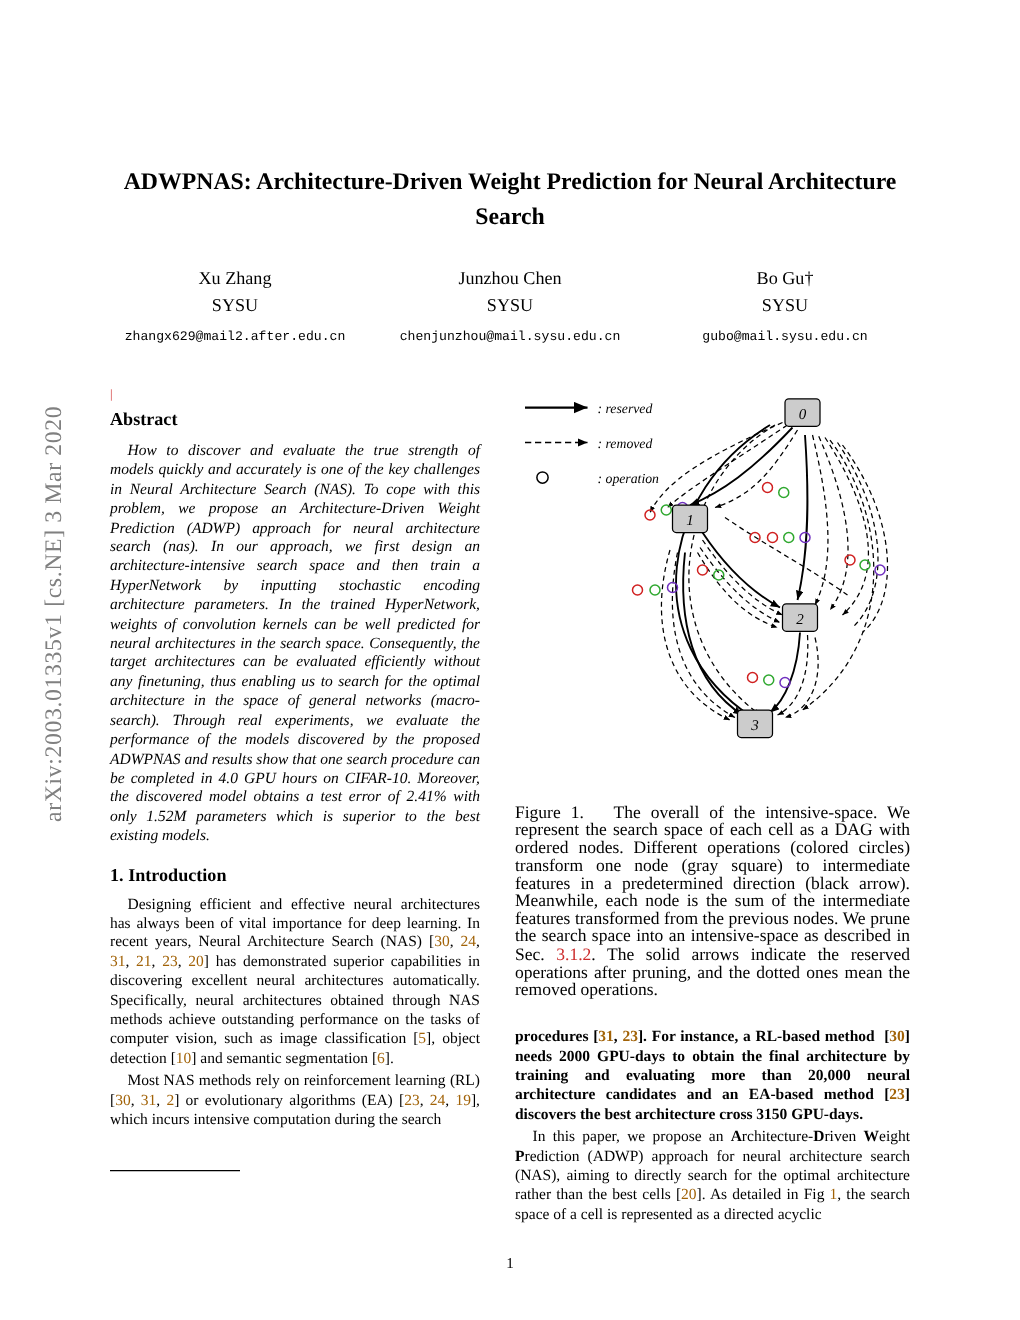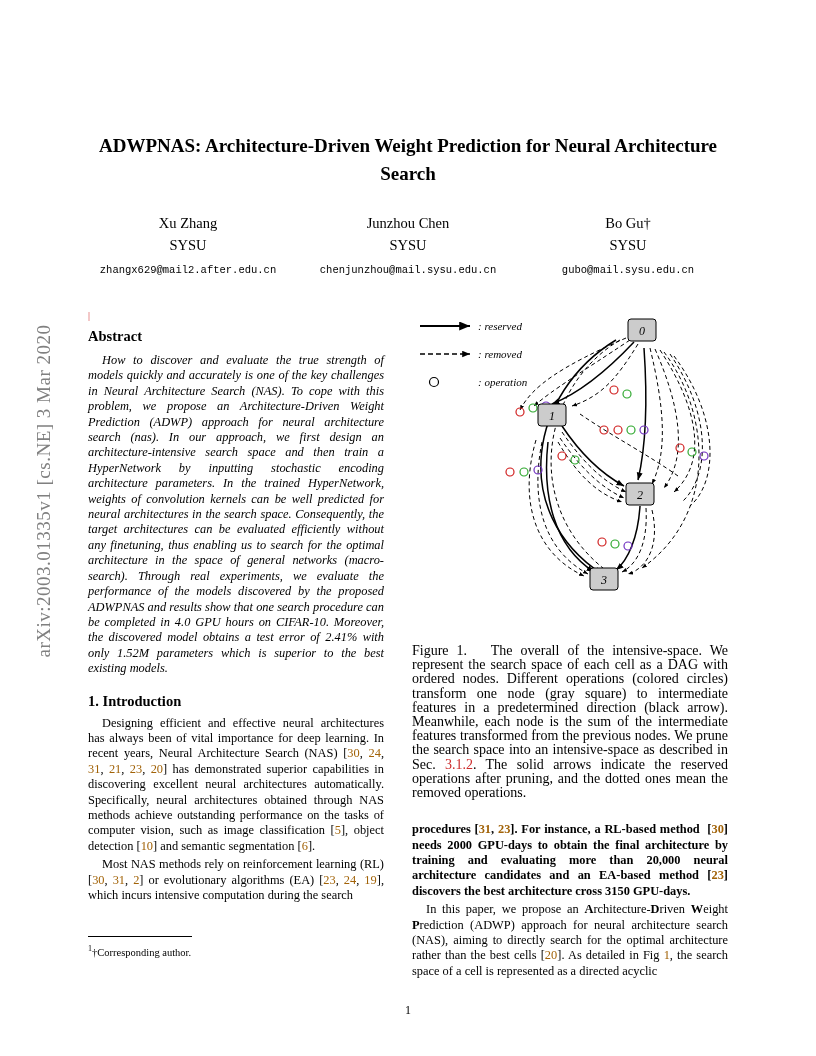--- a/index.html
+++ b/index.html
@@ -372,18 +372,17 @@
       In this paper, we propose an <b>A</b>rchitecture-<b>D</b>riven <b>W</b>eight
       <b>P</b>rediction (ADWP) approach for neural architecture search
       (NAS), aiming to directly search for the optimal architecture
       rather than the best cells [<span class="cite">20</span>]. As detailed in Fig <span class="cite">1</span>, the
       search space of a cell is represented as a directed acyclic
     </p>
   </div>
 
   <div class="footnote">
     <div class="rule"></div>
-    <div class="txt"><span class="sup">1</span><span>†Corresponding author.</span></div>
   </div>
 
   <div class="page-number">1</div>
 
 </div>
 
 </body></html>

